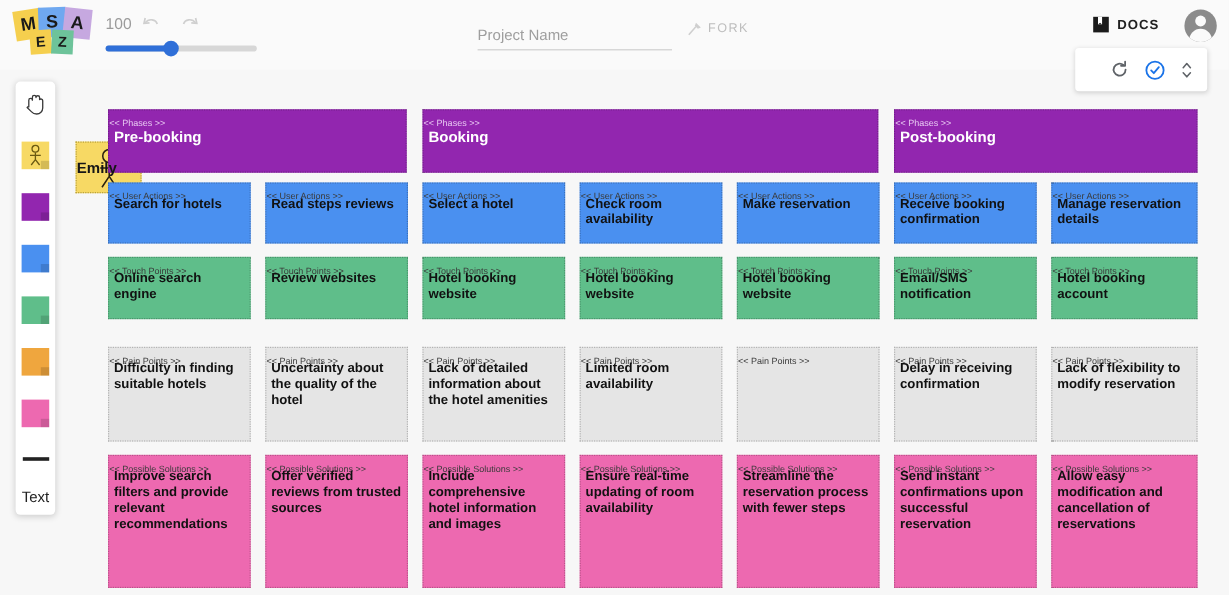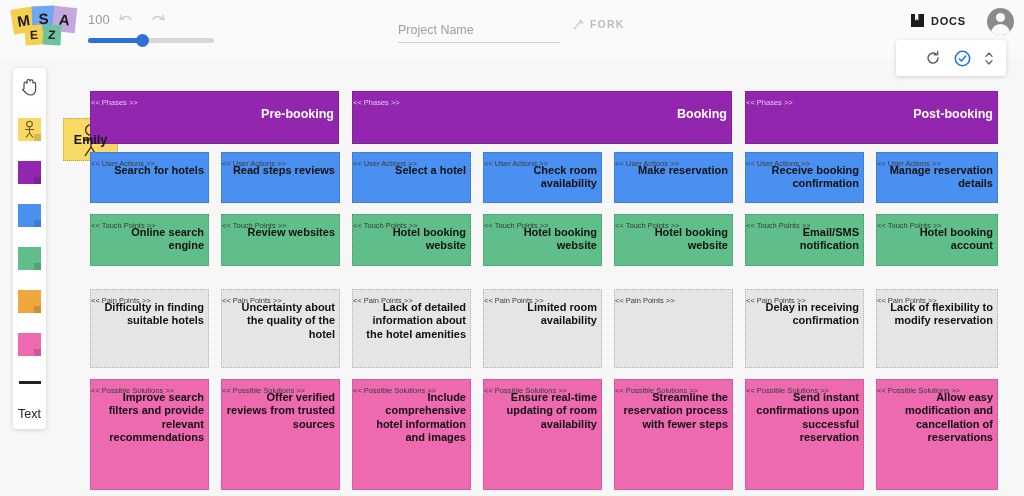--- a/index.html
+++ b/index.html
@@ -39,21 +39,21 @@
 
   .projname { position: absolute; left: 398px; top: 20px; width: 162px; }
   .projname input {
     width: 162px; border: none; border-bottom: 1px solid #cfcfcf; background: transparent;
     font-size: 12.5px; color: #555; font-family: "Liberation Sans", sans-serif;
     padding: 0 0 5px 0; outline: none;
   }
   .projname input::placeholder { color: #9e9e9e; }
 
   .fork { position: absolute; left: 572px; top: 17px; display: flex; align-items: center; gap: 4px; color: #bdbdbd; }
-  .fork .lbl { font-size: 10.5px; letter-spacing: 1.2px; font-weight: bold; }
+  .fork .lbl { font-size: 10.5px; letter-spacing: 1.2px; font-weight: normal; }
 
   .docs { position: absolute; right: 58px; top: 13px; display: flex; align-items: center; gap: 6px; }
   .docs .lbl { font-size: 11px; font-weight: bold; letter-spacing: 0.8px; color: #212121; }
 
   .avatar { position: absolute; right: 10px; top: 8px; width: 27px; height: 27px; border-radius: 50%; background: #8b8b8b; overflow: hidden; }
   .avatar .head { position: absolute; left: 9px; top: 5px; width: 9px; height: 9px; border-radius: 50%; background: #fafafa; }
   .avatar .body { position: absolute; left: 4px; top: 16px; width: 19px; height: 14px; border-radius: 10px 10px 0 0; background: #fafafa; }
 
   .statuspanel {
     position: absolute; right: 18px; top: 40px; width: 110px; height: 36px;
@@ -71,35 +71,35 @@
   .toolbar .sw .fold { position: absolute; right: 0; bottom: 0; width: 7px; height: 7px; background: rgba(0,0,0,.14); }
   .tool-line { width: 22px; height: 3px; background: #222; margin: 5px 0 3px; }
   .tool-text { font-size: 12.5px; color: #222; }
 
   
   .canvas { position: absolute; left: 0; top: 58px; width: 1024px; height: 438px; }
 
   .actor {
     position: absolute; left: 63px; top: 60px; width: 55px; height: 43px;
     background: #f7d964; border: 1px dotted #b9a23e;
-    display: flex; align-items: center; justify-content: center;
+    display: flex; align-items: center; 
   }
   .actor .name { font-size: 12.5px; font-weight: bold; color: #161616; position: relative; z-index: 2; }
   .actor .fig { position: absolute; left: 50%; top: 4px; transform: translateX(-50%); }
 
   .card {
     position: absolute; border: 1px dotted rgba(0,0,0,.22);
     padding: 4px 4px; overflow: hidden;
   }
   .card .meta {
     position: absolute; left: 0; right: 0; top: 6px; 
     font-size: 7.5px; color: #3a3a3a; white-space: nowrap; z-index: 1;
   }
   .card .body {
-    position: relative; z-index: 2; text-align: right;
+    position: relative; z-index: 2; text-align: left;
     font-size: 11px; font-weight: bold; line-height: 13.4px; color: #111;
     padding-top: 7px;
   }
 
   .card.phase { background: #9226af; }
   .card.phase .meta { color: #e8c7f2; font-size: 7.5px; }
   .card.phase .body { color: #fff; font-size: 12.5px; padding-top: 12px; }
 
   .card.action { background: #4a90f0; }
   .card.touch  { background: #5fbe8a; }

